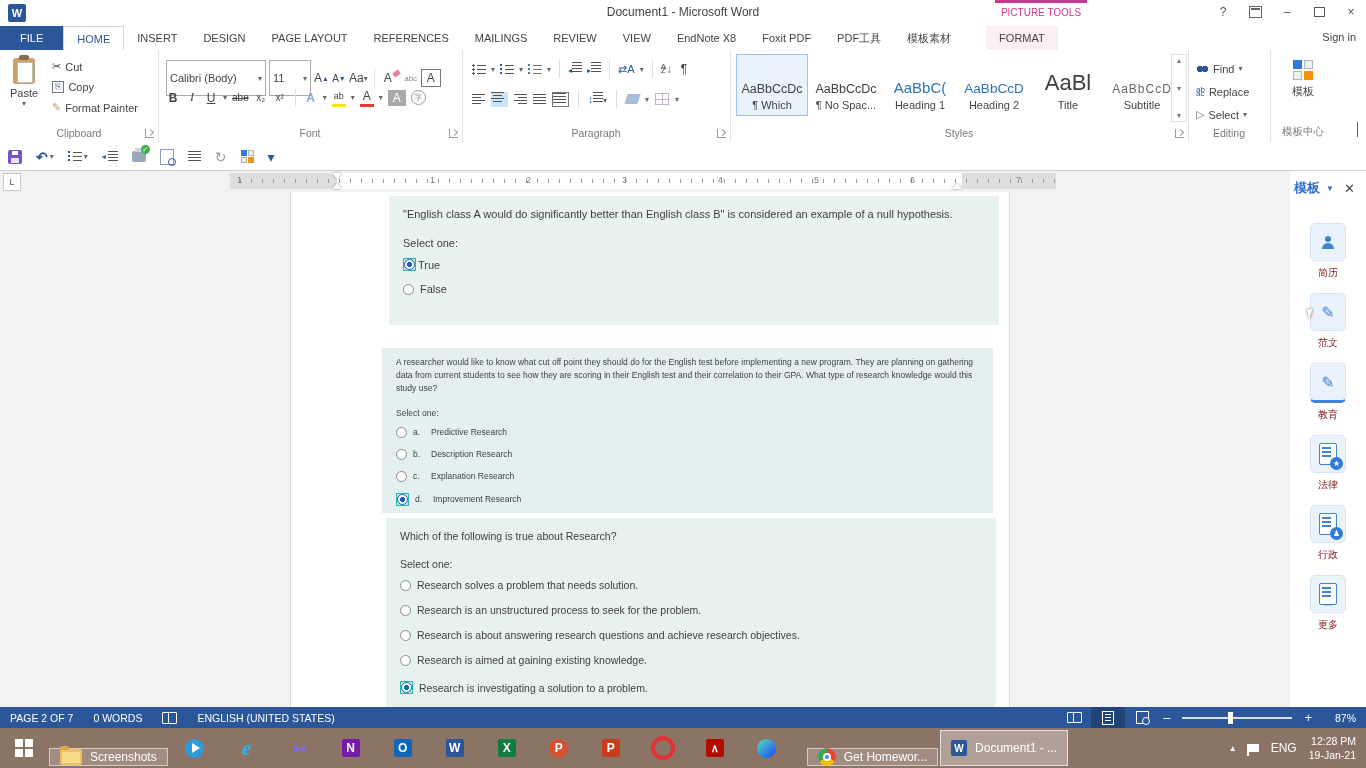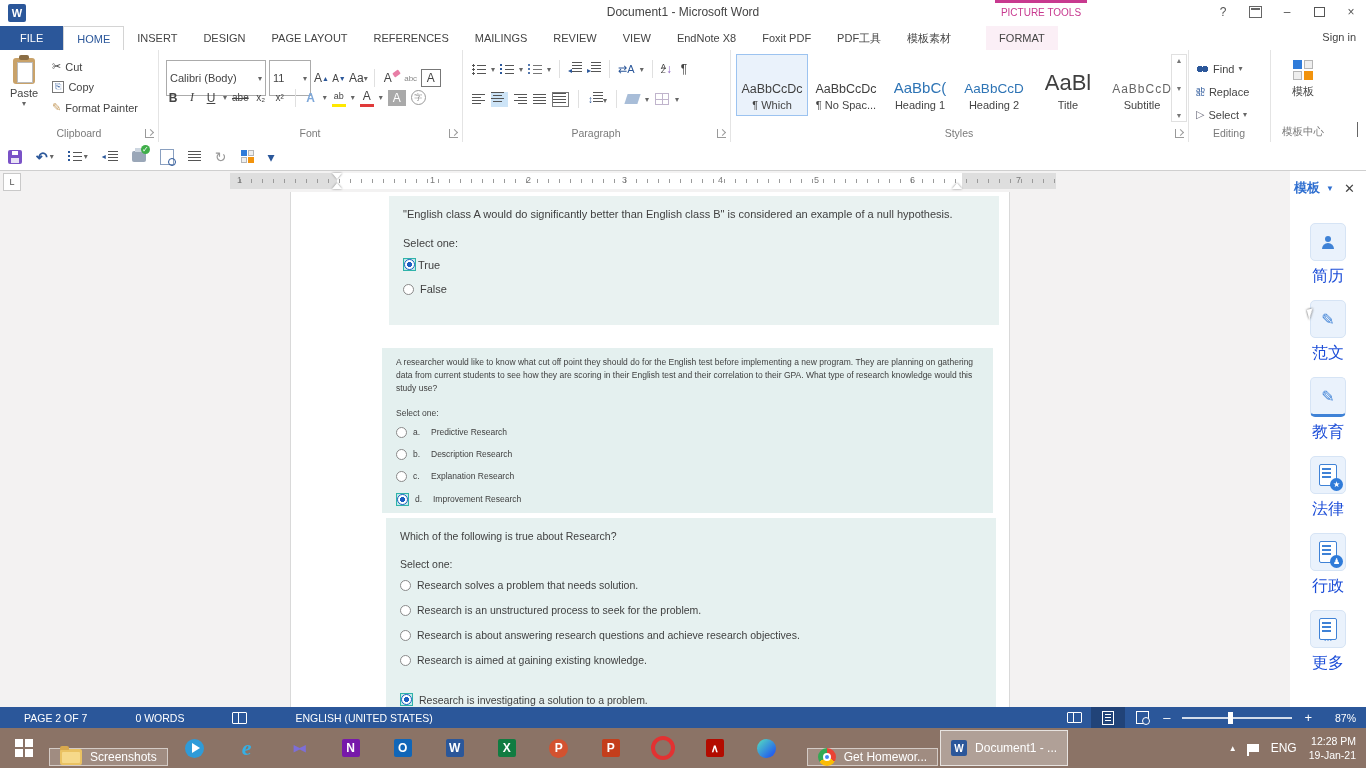--- a/index.html
+++ b/index.html
@@ -108,31 +108,31 @@
   .clear{padding:14px 0 0 28px;color:#33a39a;}
   .olet{width:12px;}
   
   .sidebar{top:171px;right:0;width:76px;height:536px;background:#fff;}
   .sb-head{position:absolute;top:8px;left:4px;right:4px;display:flex;align-items:center;gap:6px;}
   .sb-title{color:#2f6fd0;font-size:13px;font-weight:bold;}
   .sb-close{font-size:13px;color:#444;margin-left:4px;}
   .sb-items{position:absolute;top:52px;left:0;right:0;display:flex;flex-direction:column;align-items:center;gap:13px;}
   .sb-item{display:flex;flex-direction:column;align-items:center;gap:5px;}
   .sb-ic{width:34px;height:36px;background:#eaf2fc;border:1px solid #d6e4f5;border-radius:5px;display:flex;align-items:center;justify-content:center;position:relative;color:#3f82d6;font-size:16px;}
-  .sb-lab{font-size:16px;color:#1d4ed8;}
+  .sb-lab{font-size:10px;color:#7f1d1d;}
   .person{width:12px;height:13px;position:relative;}
   .person:before{content:"";position:absolute;left:3px;top:0;width:6px;height:6px;border-radius:50%;background:#3f82d6;}
   .person:after{content:"";position:absolute;left:0;bottom:0;width:12px;height:6px;border-radius:6px 6px 0 0;background:#3f82d6;}
   .docic{width:16px;height:20px;border:1.5px solid #3f82d6;border-radius:2px;background:#fff;position:relative;}
   .docic:before{content:"";position:absolute;left:2px;top:3px;width:9px;height:1.5px;background:#3f82d6;box-shadow:0 4px 0 #3f82d6,0 8px 0 #3f82d6;}
   .badge{position:absolute;right:2px;bottom:2px;width:13px;height:13px;border-radius:50%;background:#2f7bd9;color:#fff;font-size:8px;display:flex;align-items:center;justify-content:center;}
   .cursorp{position:absolute;left:18px;top:138px;width:0;height:0;border-left:6px solid #fff;border-bottom:10px solid transparent;filter:drop-shadow(0 0 1px #333);transform:rotate(-15deg);}
   
   .statusbar{top:707px;left:0;width:1366px;height:21px;background:#2b579a;color:#fff;font-size:10.5px;display:flex;align-items:center;}
-  .st-item{padding:0 24px;display:flex;align-items:center;gap:4px;}
+  .st-item{padding:0 10px;display:flex;align-items:center;gap:4px;}
   .bookic{width:13px;height:10px;border:1px solid #fff;border-radius:1px;position:relative;}
   .bookic:before{content:"";position:absolute;left:5px;top:0;bottom:0;width:1px;background:#fff;}
   .st-right{margin-left:auto;display:flex;align-items:center;gap:0;}
   .viewbtn{width:34px;height:21px;display:flex;align-items:center;justify-content:center;}
   .viewbtn.active{background:rgba(0,0,0,0.22);}
   .vb-read{width:13px;height:9px;border:1px solid #fff;border-radius:1px;position:relative;}
   .vb-read:before{content:"";position:absolute;left:5px;top:0;bottom:0;width:1px;background:#fff;}
   .vb-page{width:10px;height:12px;border:1px solid #fff;background:linear-gradient(#fff,#fff) 2px 2px/6px 1px no-repeat,linear-gradient(#fff,#fff) 2px 5px/6px 1px no-repeat,linear-gradient(#fff,#fff) 2px 8px/6px 1px no-repeat;}
   .vb-web{width:11px;height:11px;border:1px solid #fff;position:relative;}
   .vb-web:after{content:"";position:absolute;right:-2px;bottom:-2px;width:6px;height:6px;border:1px solid #fff;border-radius:50%;background:#2b579a;}
@@ -508,21 +508,21 @@
         <span>Research is an unstructured process to seek for the problem.</span>
       </div>
       <div class="opt" style="margin-top:13px;">
         <span class="radio"></span>
         <span>Research is about answering research questions and achieve research objectives.</span>
       </div>
       <div class="opt" style="margin-top:13px;">
         <span class="radio"></span>
         <span>Research is aimed at gaining existing knowledge.</span>
       </div>
-      <div class="opt" style="margin-top:27px;">
+      <div class="opt" style="margin-top:15px;">
         <span class="rbox">
             <span class="radio"></span>
           </span>
         <span>Research is investigating a solution to a problem.</span>
       </div>
       <div class="clear">Clear my choice</div>
     </div>
 
   </div>
 </div>

